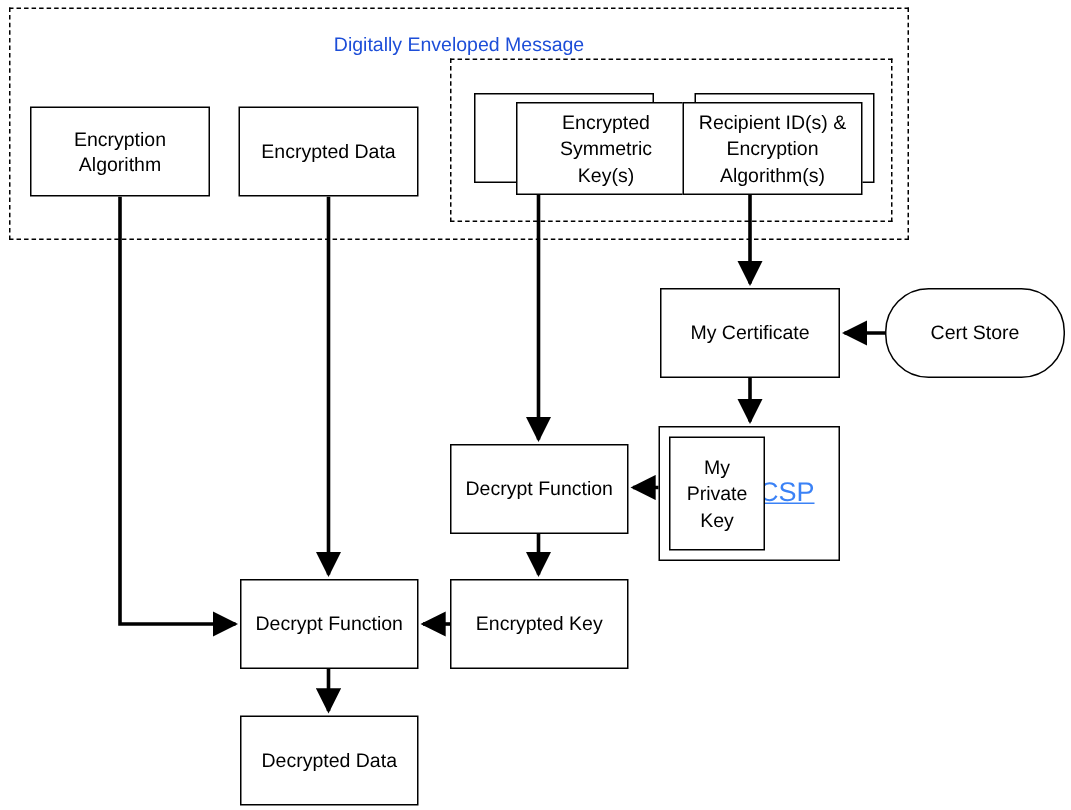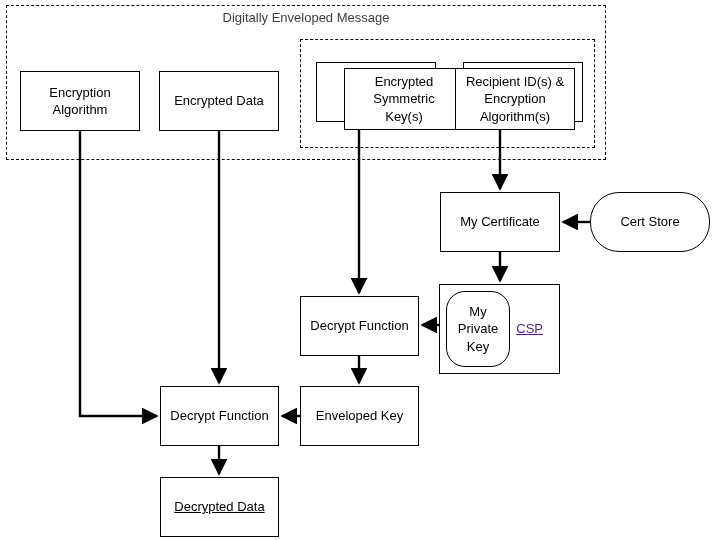--- a/index.html
+++ b/index.html
@@ -41,36 +41,37 @@
   .dashed {
     position: absolute;
     box-sizing: border-box;
     border: 1px dashed #000000;
     background: transparent;
     z-index: 1;
   }
   .group-label {
     position: absolute;
     font-size: 13px;
-    color: #404040;
+    color: #1d4ed8;
     text-align: center;
     white-space: nowrap;
     z-index: 2;
+    margin-top: 12px;
   }
   .stack-back {
     position: absolute;
     box-sizing: border-box;
     border: 1px solid #000000;
     background: #ffffff;
     z-index: 2;
   }
   .inner-label {
     position: absolute;
-    font-size: 13px;
-    color: #4c1d95;
+    font-size: 18px;
+    color: #3b82f6;
     z-index: 4;
     white-space: nowrap;
     text-decoration: underline;
   }
 </style>
 </head>
 <body>
 
 <div id="canvas">
 
@@ -92,27 +93,27 @@
   <div class="box" style="left:440px; top:192px; width:120px; height:60px;">My Certificate</div>
 
   <div class="box" style="left:590px; top:192px; width:120px; height:60px;border-radius:29px;">Cert Store</div>
 
   <div class="box" style="left:300px; top:296px; width:119px; height:60px;">Decrypt Function</div>
 
   <div class="box" style="left:439px; top:284px; width:121px; height:90px; justify-content:flex-end; padding-right:16px;">
     <span class="inner-label" style="position:static;">CSP</span>
   </div>
 
-  <div class="box" style="left:446px; top:291px; width:64px; height:76px; z-index:5; padding:0 4px;border-radius:19px;">My Private Key</div>
+  <div class="box" style="left:446px; top:291px; width:64px; height:76px; z-index:5; padding:0 4px;">My Private Key</div>
 
   <div class="box" style="left:160px; top:386px; width:119px; height:60px;">Decrypt Function</div>
 
-  <div class="box" style="left:300px; top:386px; width:119px; height:60px;">Enveloped Key</div>
+  <div class="box" style="left:300px; top:386px; width:119px; height:60px;">Encrypted Key</div>
 
-  <div class="box" style="left:160px; top:477px; width:119px; height:60px;text-decoration:underline;">Decrypted Data</div>
+  <div class="box" style="left:160px; top:477px; width:119px; height:60px;">Decrypted Data</div>
 
   <svg id="wires" viewBox="0 0 714 540" xmlns="http://www.w3.org/2000/svg">
     <defs>
       <marker id="arrow" viewBox="0 0 10 10" refX="9" refY="5" markerWidth="7" markerHeight="7" orient="auto-start-reverse">
         <path d="M 0 0 L 10 5 L 0 10 z" fill="#000000"></path>
       </marker>
     </defs>
 
     <path d="M 80 131 L 80 416 L 157 416" fill="none" stroke="#000000" stroke-width="2.4" marker-end="url(#arrow)"></path>
 

